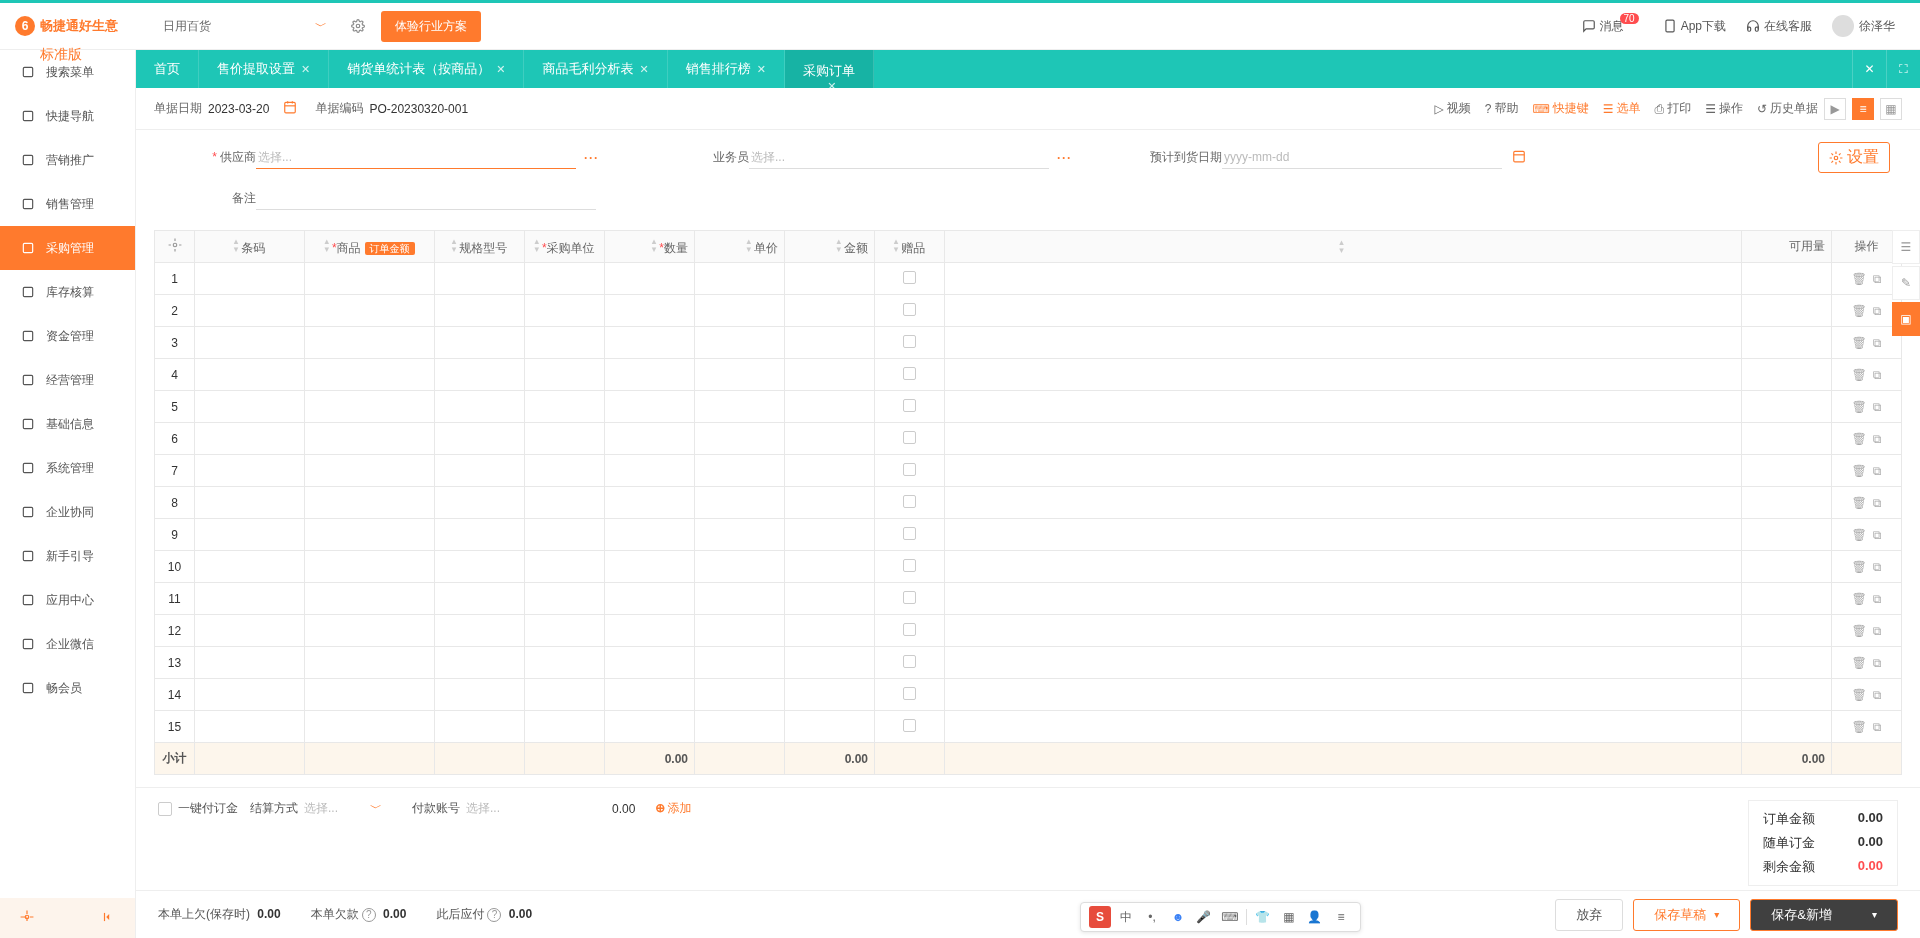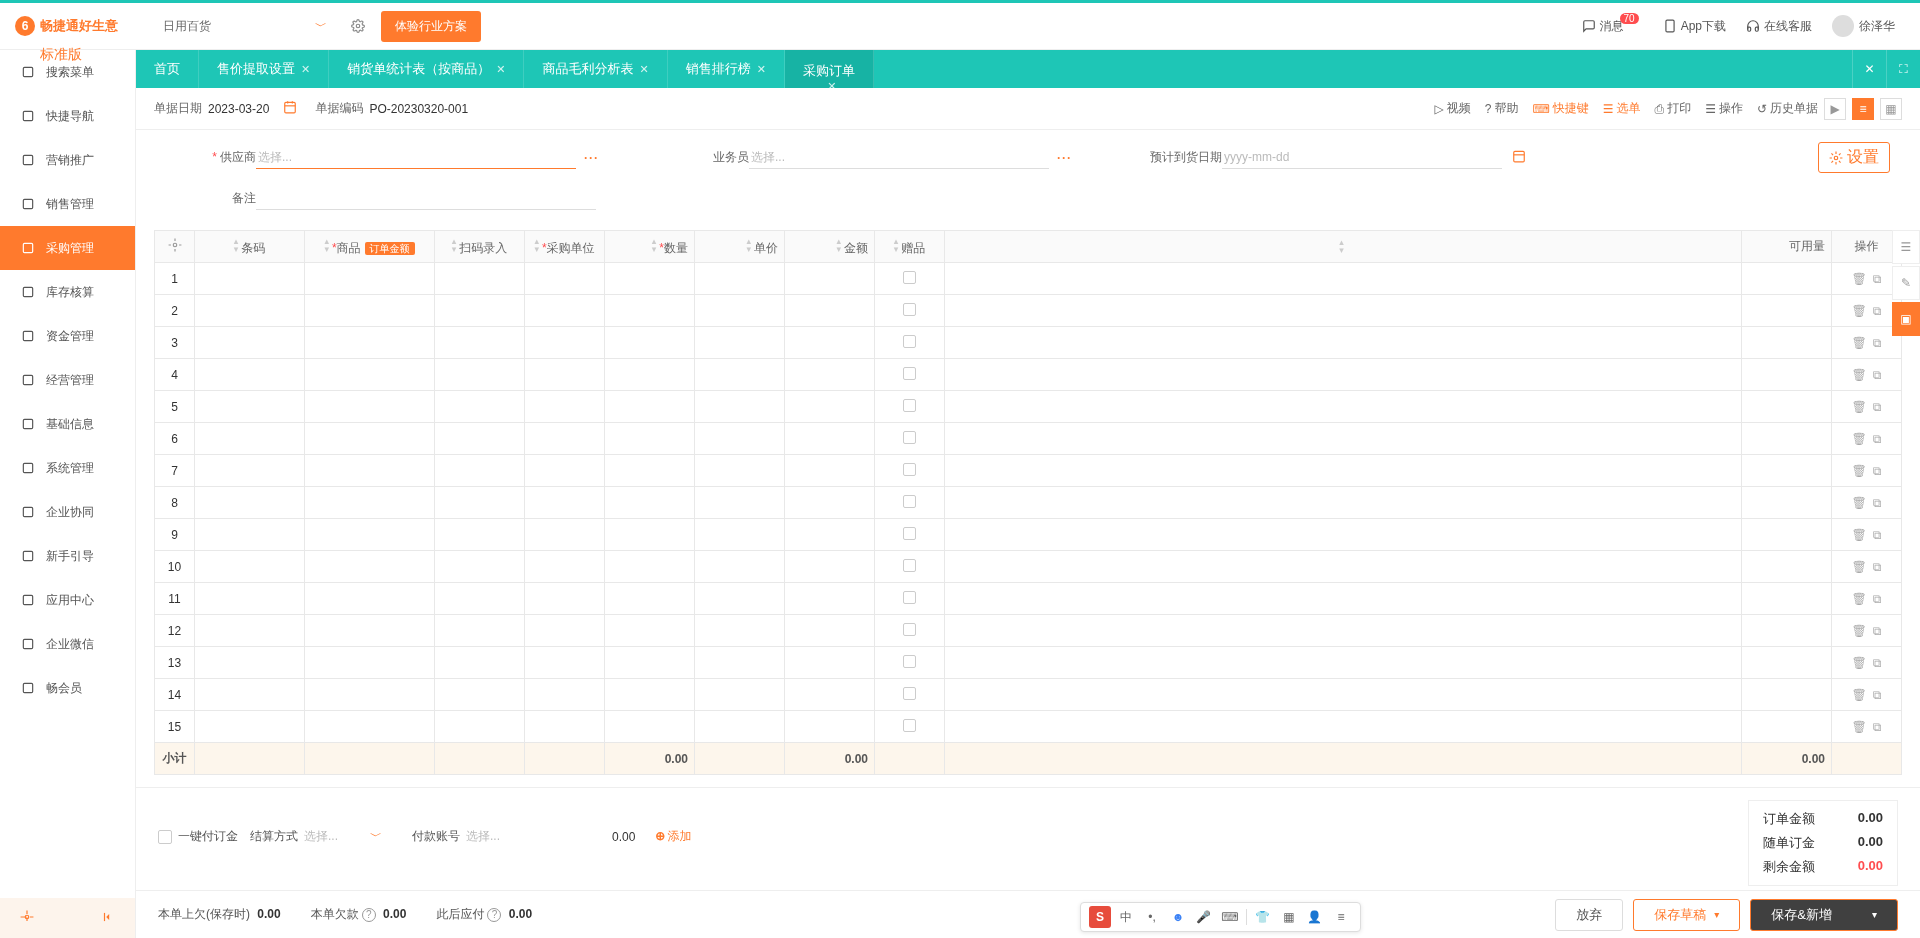--- a/index.html
+++ b/index.html
@@ -92,21 +92,21 @@
 tr.subtotal td.amt { text-align: right; }
 .gear-th { width: 40px; text-align: center; }
 
 
 .right-strip { position: absolute; right: 0; top: 230px; width: 28px; display: flex; flex-direction: column; }
 .strip-btn { width: 28px; height: 34px; background: #fff; border: 1px solid #eee; display: flex; align-items: center; justify-content: center; color: #999; cursor: pointer; margin-bottom: 2px; }
 .strip-btn.orange { background: #ff7a2d; color: #fff; border-color: #ff7a2d; }
 
 
 .bottom-sec { padding: 12px 22px 4px 22px; display: flex; align-items: flex-start; border-top: 1px solid #eee; }
-.pay-left { display: flex; align-items: center; flex: 1; margin-top: 28px; }
+.pay-left { display: flex; align-items: center; flex: 1; }
 .chk { width: 14px; height: 14px; border: 1px solid #ccc; margin-right: 6px; display: inline-block; border-radius: 2px; }
 .pay-lbl { color: #555; margin-right: 6px; }
 .pay-sel { color: #bbb; margin-right: 6px; min-width: 60px; display: inline-block; }
 .pay-sel-chev { color: #ff7a2d; margin-right: 30px; }
 .pay-num { color: #333; margin-right: 20px; }
 .add-link { color: #ff7a2d; cursor: pointer; }
 .add-link .plus { font-weight: bold; margin-right: 2px; }
 .totals-box { border: 1px solid #eee; padding: 6px 14px; min-width: 150px; }
 .total-row { display: flex; justify-content: space-between; padding: 3px 0; font-size: 13px; }
 .total-row .tv { font-weight: bold; }
@@ -445,21 +445,21 @@
       <div class="table-wrap">
         <table>
           <thead>
             <tr>
               <th class="gear-th"><svg viewBox="0 0 24 24" fill="none" stroke="#999" stroke-width="2">
                     <circle cx="12" cy="12" r="3"></circle>
                     <path d="M12 1v4m0 14v4M1 12h4m14 0h4"></path>
                   </svg></th>
               <th class="col-barcode"><span class="sort">▴<br>▾</span><span>条码</span></th>
               <th class="col-product"><span class="sort">▴<br>▾</span><span class="req">*</span><span>商品</span><span class="scan-badge">订单金额</span></th>
-              <th class="col-spec"><span class="sort">▴<br>▾</span><span>扫码录入</span></th>
+              <th class="col-spec"><span class="sort">▴<br>▾</span><span>规格型号</span></th>
               <th class="col-unit"><span class="sort">▴<br>▾</span><span class="req">*</span><span>采购单位</span></th>
               <th class="col-qty"><span class="sort">▴<br>▾</span><span class="req">*</span><span>数量</span></th>
               <th class="col-price"><span class="sort">▴<br>▾</span><span>单价</span></th>
               <th class="col-amount"><span class="sort">▴<br>▾</span><span>金额</span></th>
               <th class="col-gift"><span class="sort">▴<br>▾</span><span>赠品</span></th>
               <th class="col-blank"><span class="sort">▴<br>▾</span></th>
               <th class="col-avail"><span>可用量</span></th>
               <th class="col-ops"><span>操作</span></th>
             </tr>
           </thead>

